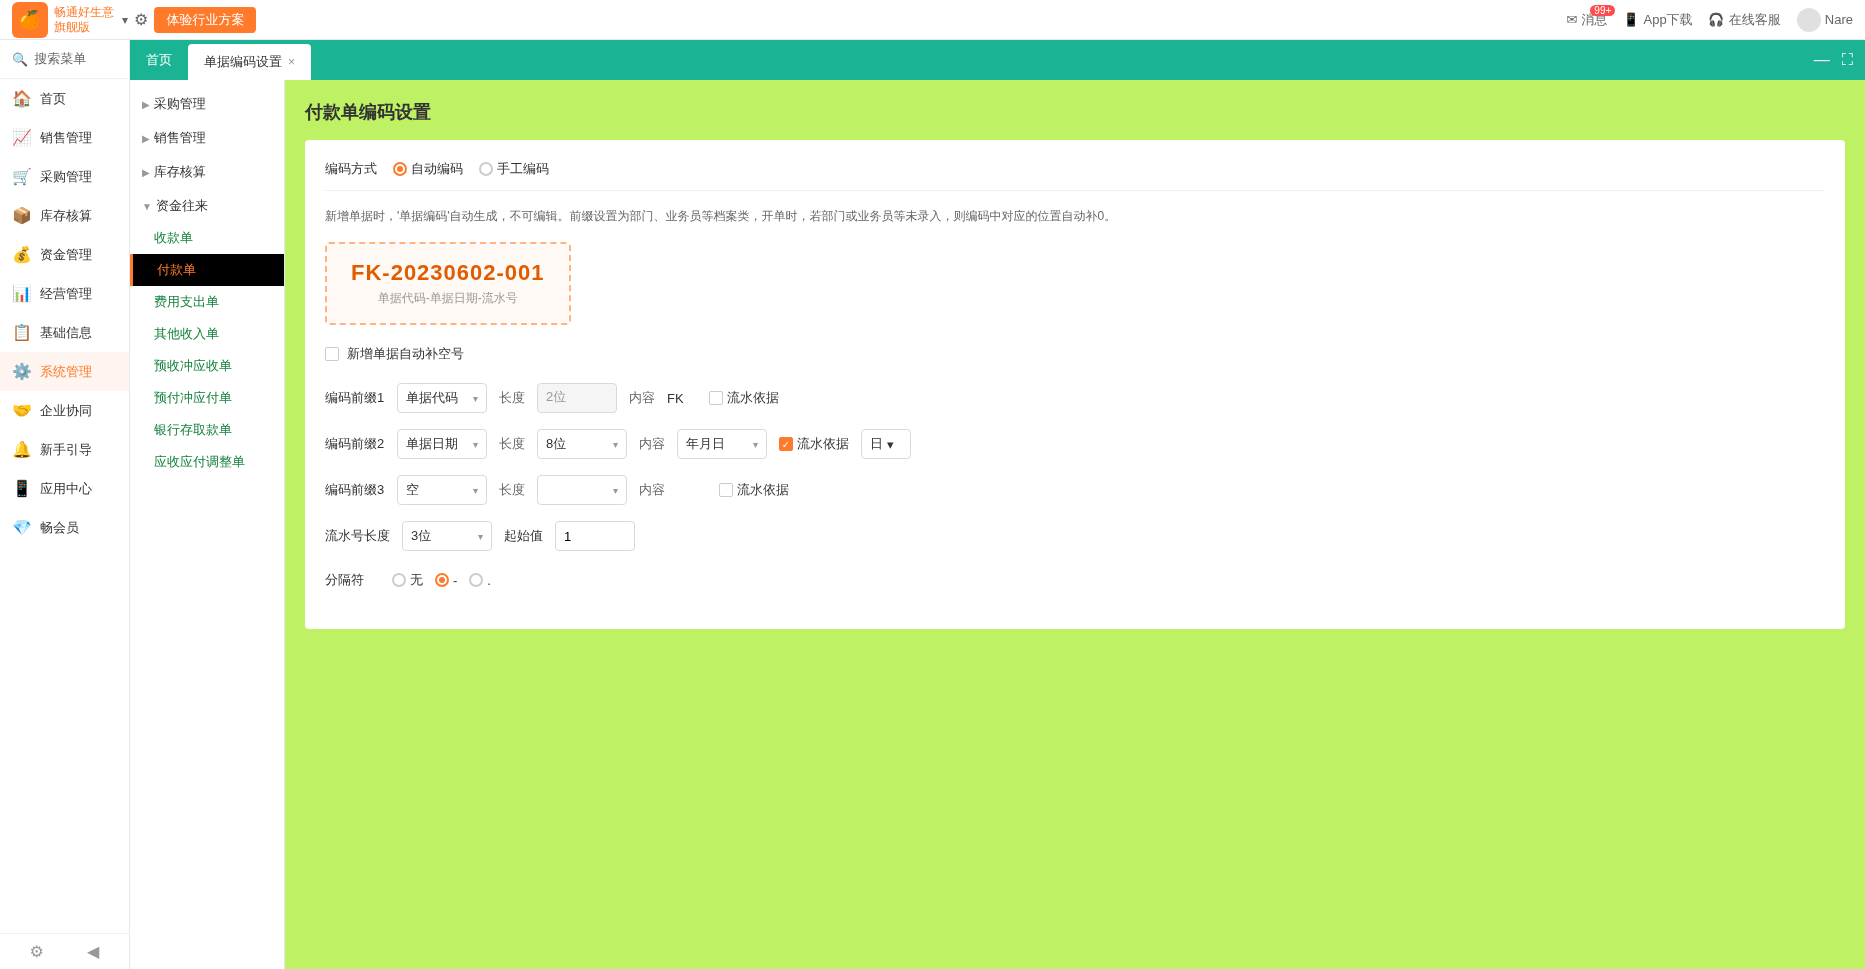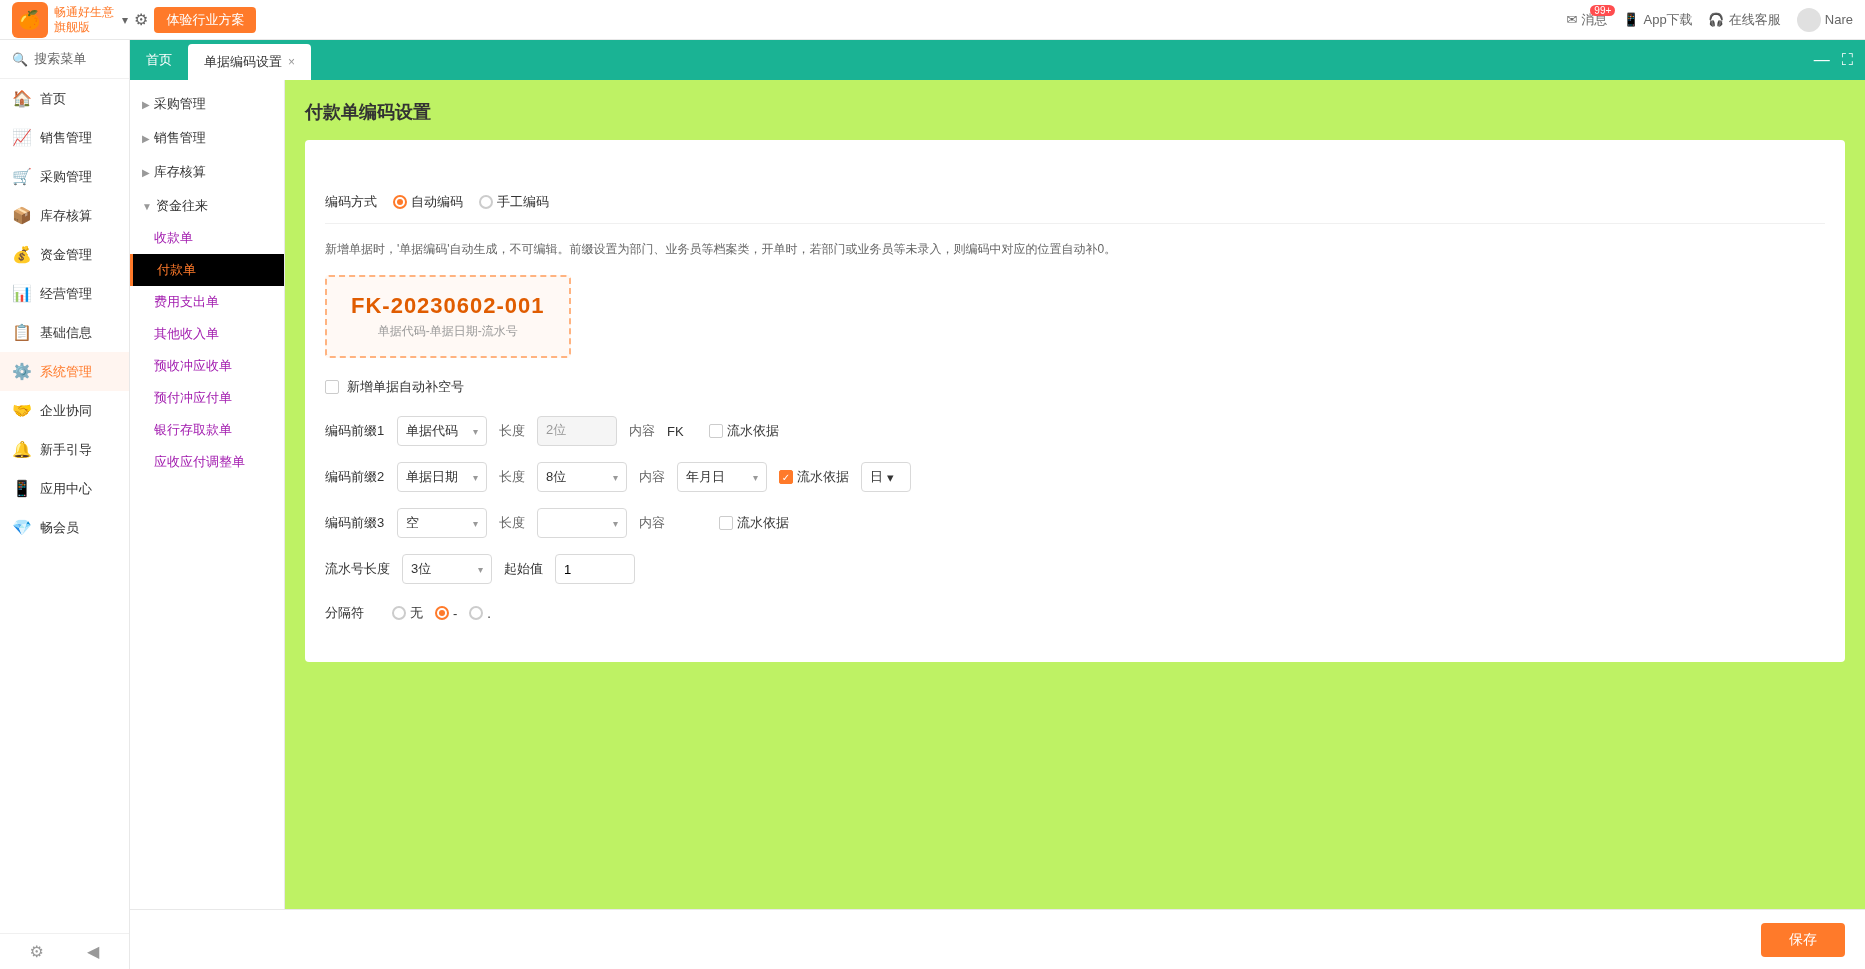--- a/index.html
+++ b/index.html
@@ -96,21 +96,21 @@
     }
     .second-sidebar-group { margin-bottom: 2px; }
     .second-sidebar-header {
       display: flex; align-items: center; gap: 4px;
       padding: 7px 12px; font-size: 13px; color: #333;
       cursor: pointer; font-weight: 500;
     }
     .second-sidebar-header .arrow { font-size: 10px; color: #999; }
     .second-sidebar-item {
       padding: 7px 12px 7px 24px;
-      font-size: 13px; color: #a21caf;
+      font-size: 13px; color: #15803d;
       cursor: pointer;
     }
     .second-sidebar-item.active { background: #000000; color: #ff7a2a; border-left: 3px solid #ff7a2a; }
 
     
     .main-content {
       flex: 1;
       background: #bef264;
       overflow-y: auto;
       padding: 20px;
@@ -124,21 +124,20 @@
     .config-panel {
       background: #fff;
       border-radius: 4px;
       padding: 20px;
     }
     .encode-method {
       display: flex; align-items: flex-start; gap: 16px;
       margin-bottom: 16px;
       padding-bottom: 12px;
       border-bottom: 1px solid #f0f0f0;
-      margin-top: 33px;
     }
     .encode-label { font-size: 13px; color: #333; }
     .radio-group { display: flex; align-items: center; gap: 16px; }
     .radio-item { display: flex; align-items: center; gap: 4px; font-size: 13px; color: #333; cursor: pointer; }
     .radio-dot { width: 14px; height: 14px; border-radius: 50%; border: 2px solid #ccc; display: flex; align-items: center; justify-content: center; }
     .radio-dot.checked { border-color: #ff7a2a; }
     .radio-dot.checked::after { content: ''; width: 6px; height: 6px; border-radius: 50%; background: #ff7a2a; }
 
     .hint-text {
       font-size: 12px; color: #666;
@@ -497,17 +496,14 @@
               <label class="sep-radio">
                 <div class="radio-dot"></div>
                 <span>.</span>
               </label>
             </div>
           </div>
         </div>
       </div>
     </div>
 
-    <div class="footer-bar">
-      <button class="save-btn">保存</button>
-    </div>
   </div>
 </div>
 
 </body></html>

